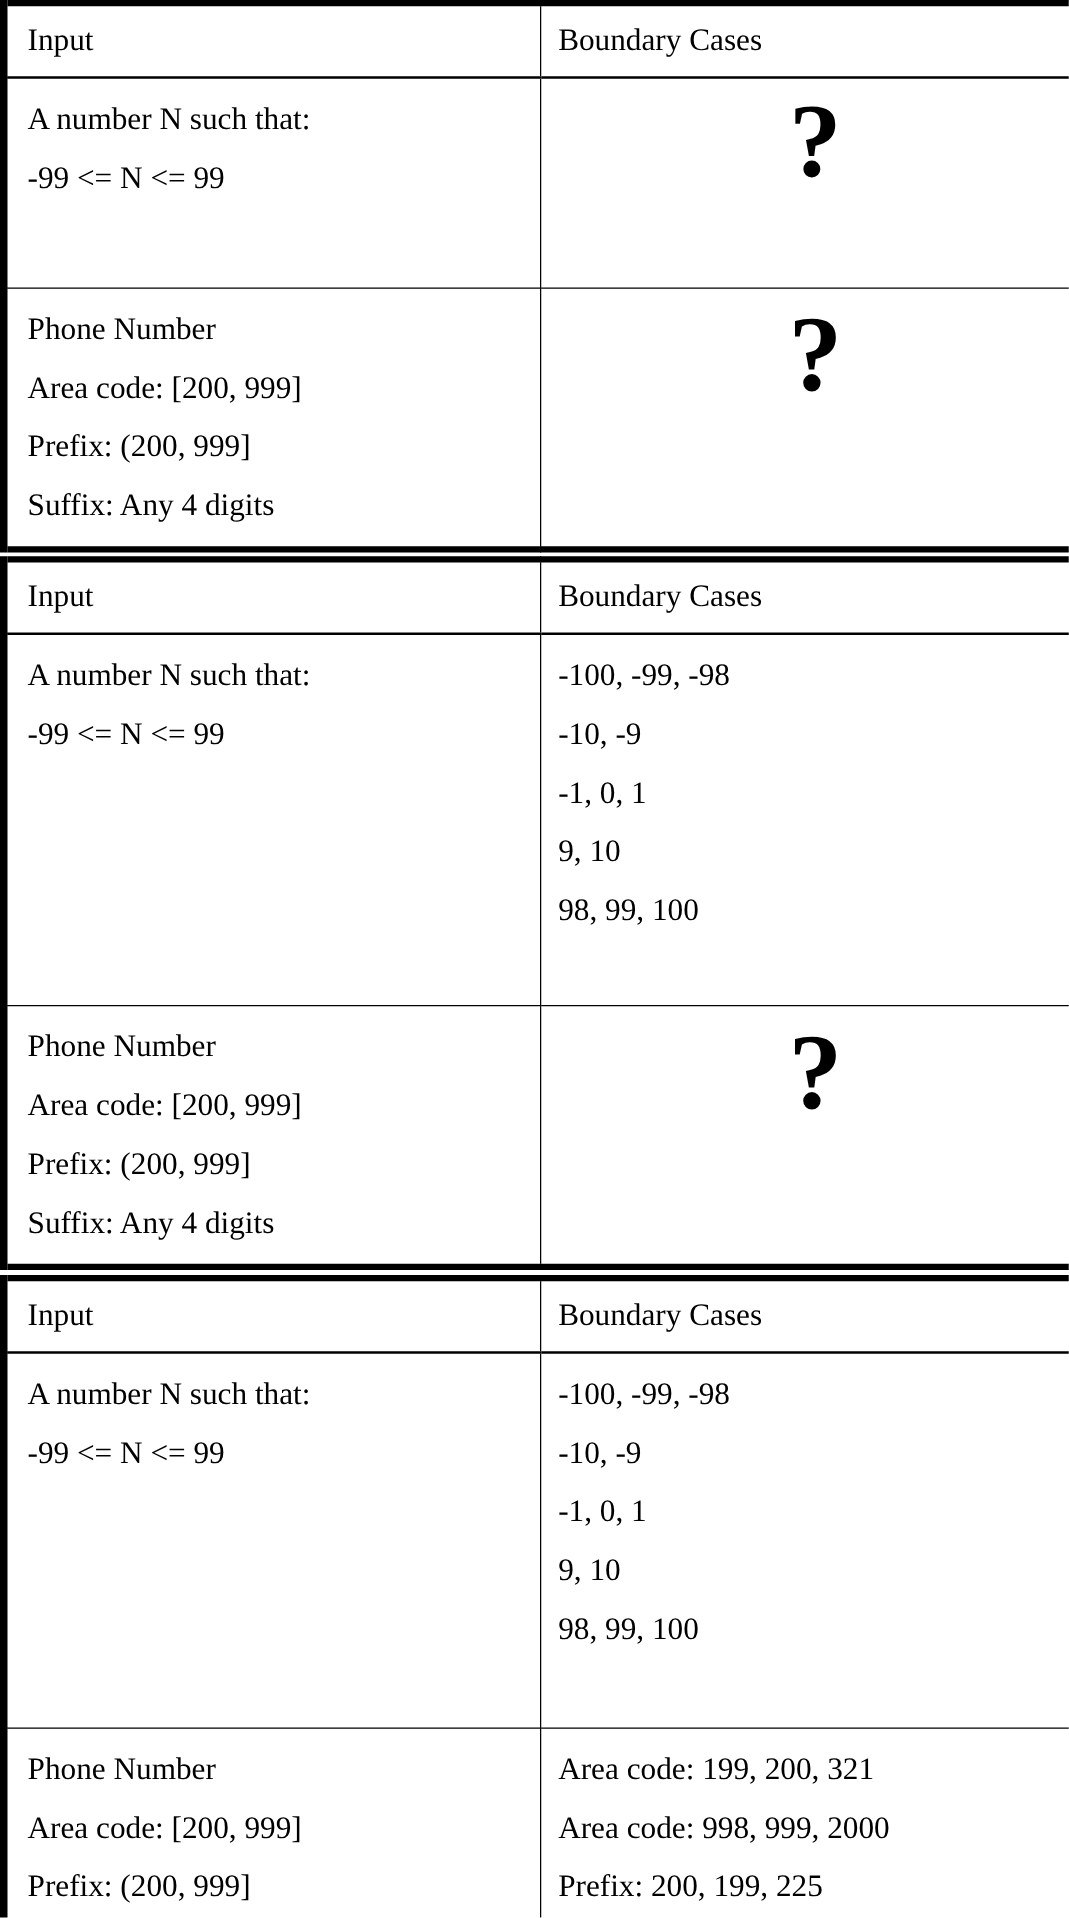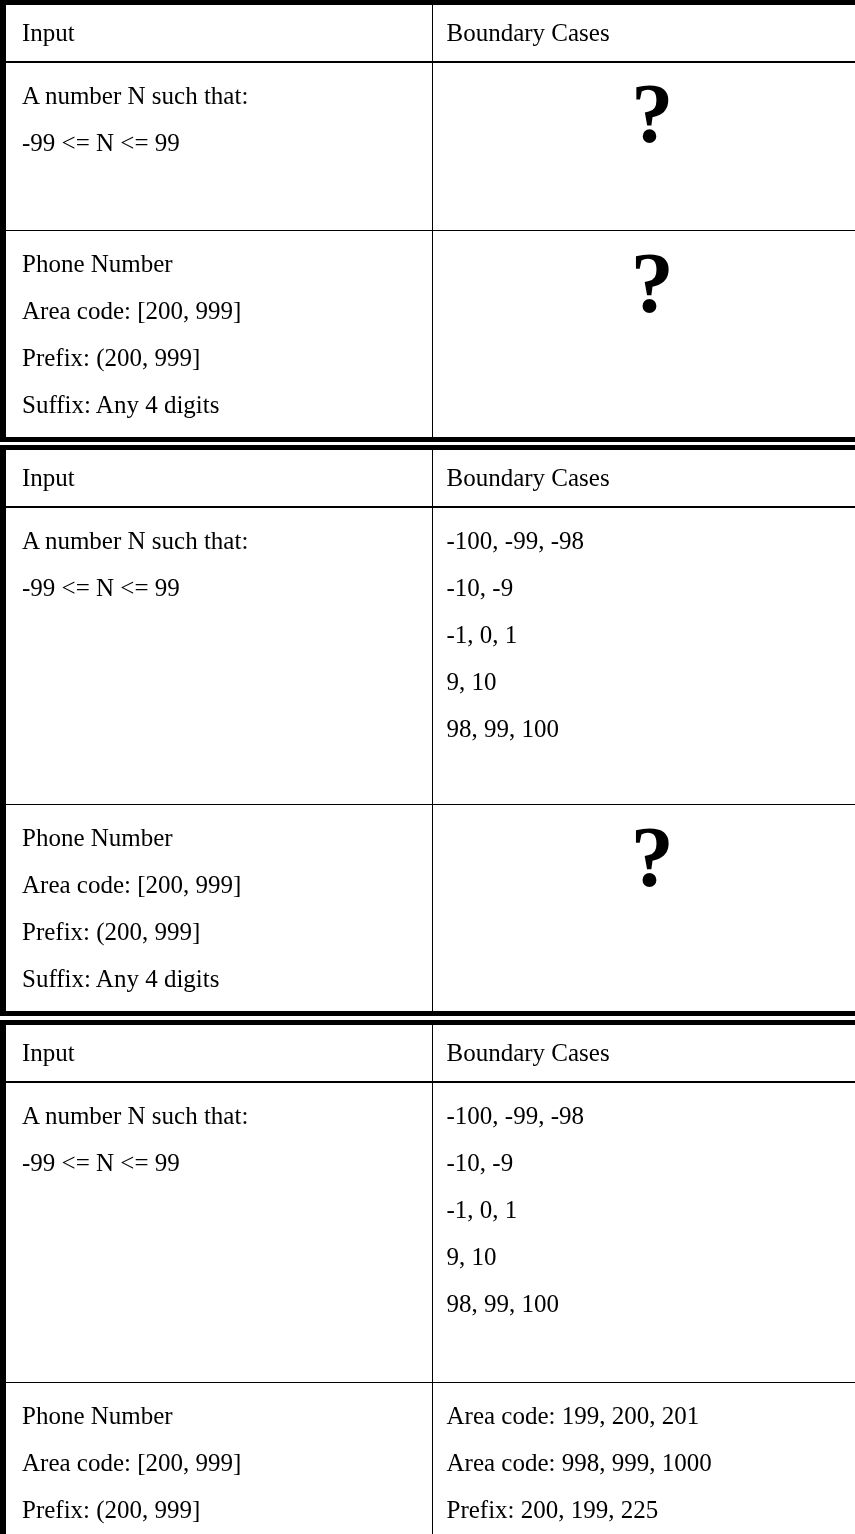--- a/index.html
+++ b/index.html
@@ -195,22 +195,22 @@
       </tr>
 
       <tr class="row-phone">
         <td>
           <span class="cell-line">Phone Number</span>
           <span class="cell-line">Area code: [200, 999]</span>
           <span class="cell-line">Prefix: (200, 999]</span>
           <span class="cell-line">Suffix: Any 4 digits</span>
         </td>
         <td class="cases-cell">
-          <span class="cell-line">Area code: 199, 200, 201</span>
-          <span class="cell-line">Area code: 998, 999, 1000</span>
+          <span class="cell-line">Area code: 199, 200, 321</span>
+          <span class="cell-line">Area code: 998, 999, 2000</span>
           <span class="cell-line">Prefix: 200, 199, 225</span>
           <span class="cell-line">Prefix: 998, 999, 1000</span>
 
         </td>
       </tr>
     </tbody>
   </table>
 
 </div>
 

